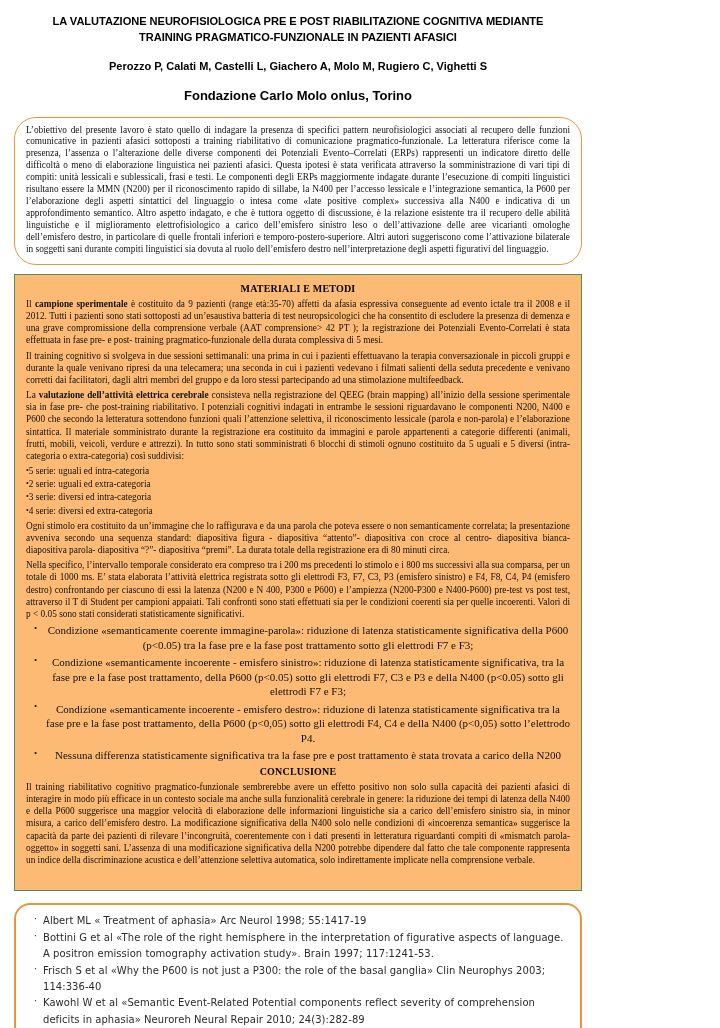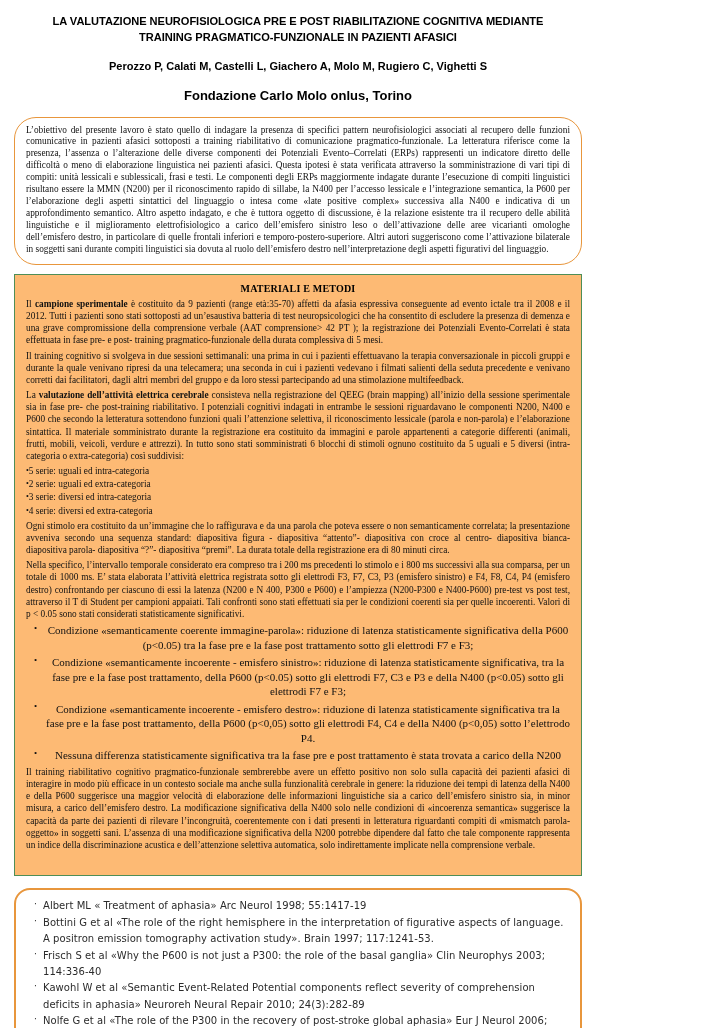--- a/index.html
+++ b/index.html
@@ -210,20 +210,21 @@
     <p class="para">Nella specifico, l’intervallo temporale considerato era compreso tra i 200 ms precedenti lo stimolo e i 800 ms successivi alla sua comparsa, per un totale di 1000 ms. E’ stata elaborata l’attività elettrica registrata sotto gli elettrodi F3, F7, C3, P3 (emisfero sinistro) e F4, F8, C4, P4 (emisfero destro) confrontando per ciascuno di essi la latenza (N200 e N 400, P300 e P600) e l’ampiezza (N200-P300 e N400-P600) pre-test vs post test, attraverso il T di Student per campioni appaiati. Tali confronti sono stati effettuati sia per le condizioni coerenti sia per quelle incoerenti. Valori di p &lt; 0.05 sono stati considerati statisticamente significativi.</p>
 
 
     <ul class="bullet-list">
       <li>Condizione «semanticamente coerente immagine-parola»: riduzione di latenza statisticamente significativa della P600 (p&lt;0.05) tra la fase pre e la fase post trattamento sotto gli elettrodi F7 e F3;</li>
       <li>Condizione «semanticamente incoerente - emisfero sinistro»: riduzione di latenza statisticamente significativa, tra la fase pre e la fase post trattamento, della P600 (p&lt;0.05) sotto gli elettrodi F7, C3 e P3 e della N400 (p&lt;0.05) sotto gli elettrodi F7 e F3;</li>
       <li>Condizione «semanticamente incoerente - emisfero destro»:  riduzione di latenza statisticamente significativa tra la fase pre e la fase post trattamento, della P600 (p&lt;0,05) sotto gli elettrodi F4, C4  e della N400 (p&lt;0,05) sotto l’elettrodo  P4.</li>
       <li>Nessuna differenza statisticamente significativa tra la fase pre e post trattamento è stata trovata a carico della N200</li>
     </ul>
 
+    <div class="section-heading">CONCLUSIONE</div>
 
     <p class="para last">Il training riabilitativo cognitivo pragmatico-funzionale sembrerebbe avere un effetto positivo non solo sulla capacità dei pazienti afasici di interagire in modo più efficace in un contesto sociale ma anche sulla funzionalità cerebrale in genere: la riduzione dei tempi di latenza della N400 e della P600 suggerisce una maggior velocità di elaborazione delle informazioni linguistiche sia a carico dell’emisfero sinistro sia, in minor misura, a carico dell’emisfero destro. La modificazione significativa della N400 solo nelle condizioni di «incoerenza semantica» suggerisce la capacità da parte dei pazienti di rilevare l’incongruità, coerentemente con i dati presenti in letteratura riguardanti compiti di «mismatch parola-oggetto» in soggetti sani. L’assenza di una modificazione significativa della N200 potrebbe dipendere dal fatto che tale componente rappresenta un indice della discriminazione acustica e dell’attenzione selettiva automatica, solo indirettamente implicate nella comprensione verbale.</p>
 
   </div>
 
   <div class="biblio-box">
     <ul class="biblio-list">
       <li>Albert ML « Treatment of aphasia» Arc Neurol 1998; 55:1417-19</li>
       <li>Bottini G et al «The role of the right hemisphere in the interpretation of figurative aspects of language. A positron emission tomography activation study». Brain 1997; 117:1241-53.</li>
       <li>Frisch S et al «Why the P600 is not just a P300: the role of the basal ganglia» Clin Neurophys 2003; 114:336-40</li>

